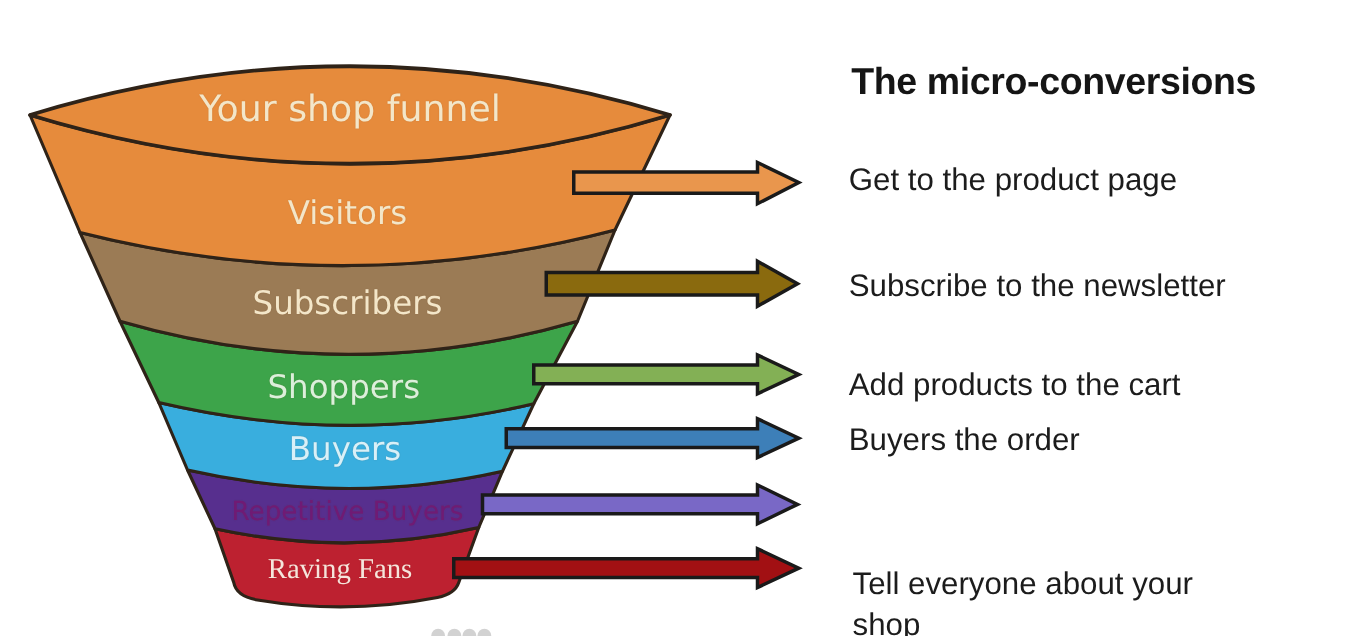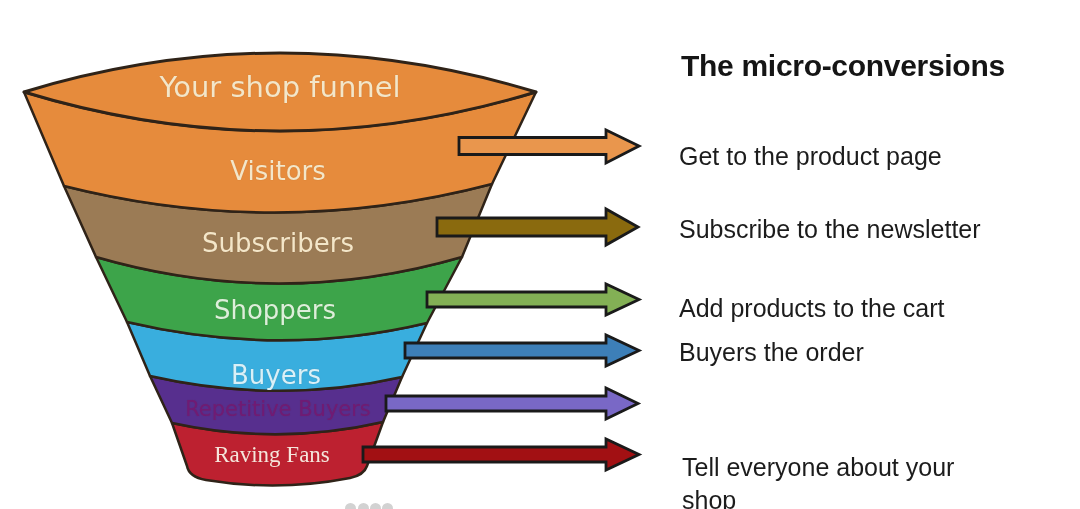--- a/index.html
+++ b/index.html
@@ -18,36 +18,36 @@
     transform:translate(-50%,-50%);
     white-space:nowrap;
     font-family:"DejaVu Sans", sans-serif;
     color:#F3E6C9;
     text-shadow:0 0 1px rgba(120,60,0,.25);
   }
   .fl-heading   {left:280px;top:87px; font-size:29px;}
   .fl-visitors  {left:278px;top:171px;font-size:26px;}
   .fl-subscribers{left:278px;top:243px;font-size:26px;}
   .fl-shoppers  {left:275px;top:310px;font-size:26px;color:#DCEFDB;}
-  .fl-buyers    {left:276px;top:360px;font-size:26px;color:#D9F0F8;margin-top:15px;}
+  .fl-buyers    {left:276px;top:360px;font-size:26px;color:#D9F0F8;}
   .fl-repetitive{left:278px;top:409px;font-size:21px;color:#701a75;}
   .fl-raving    {left:272px;top:455px;font-size:23px;color:#F6E4DC;font-family:Liberation Serif, serif;}
 
   
   .page-title{
     position:absolute;left:681px;top:6px;
     font-size:30px;font-weight:bold;color:#151515;
     letter-spacing:-0.3px;white-space:nowrap;margin-top:43px;
   }
   .conv{
     position:absolute;left:679px;
     font-size:25px;color:#1c1c1c;line-height:33px;
     white-space:nowrap;
   }
-  .conv-1{top:140px;}
+  .conv-1{top:128px;}
   .conv-2{top:213px;}
   .conv-3{top:292px;}
   .conv-4{top:336px;}
   .conv-5{top:388px;}
   .conv-6{top:451px;left:682px;width:320px;white-space:normal;}
 
   
   .bdot{
     position:absolute;top:503px;
     width:11px;height:11px;border-radius:50%;

